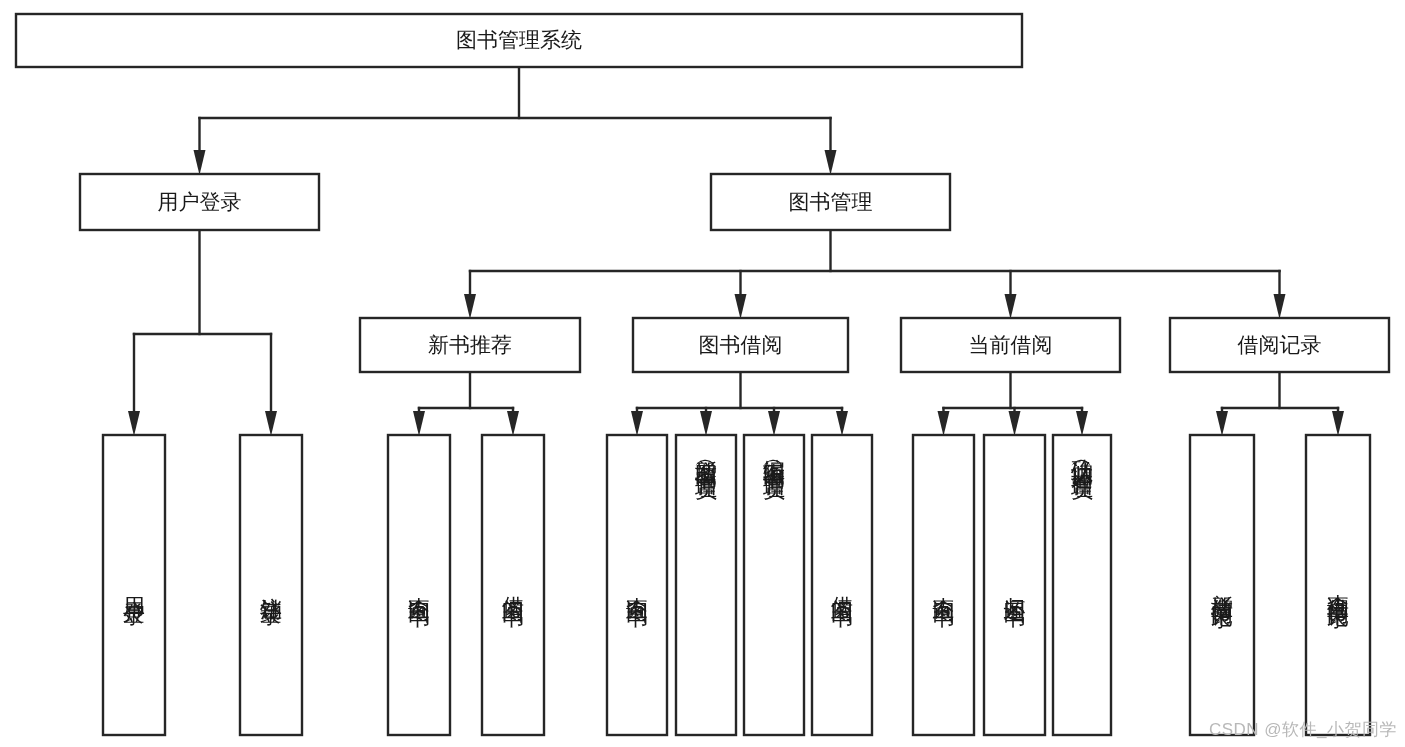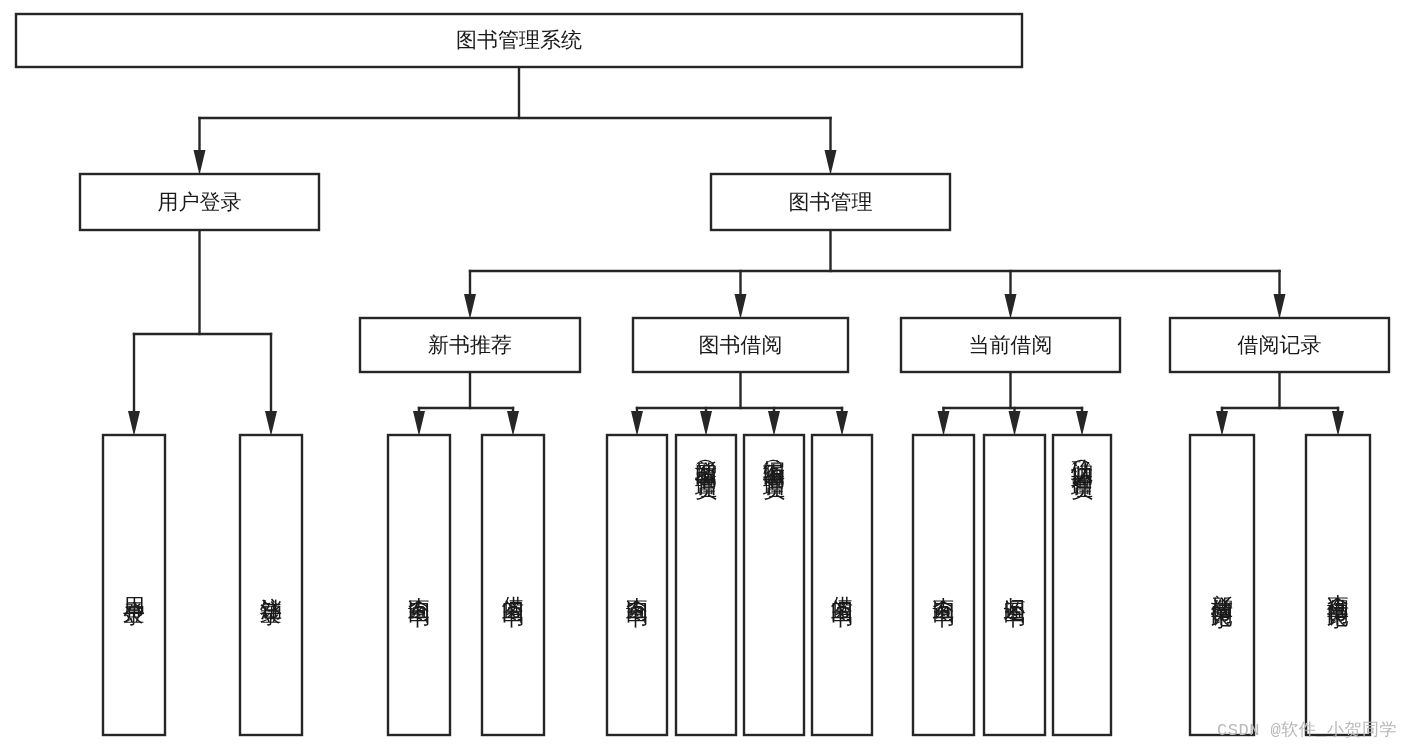--- a/index.html
+++ b/index.html
@@ -61,21 +61,21 @@
     font-size: 22px;
     line-height: 1.0;
     color: #1a1a1a;
     letter-spacing: 3px;
     white-space: nowrap;
   }
   .watermark {
     position: absolute;
     right: 8px;
     bottom: 6px;
-    font-family: Liberation Mono, monospace;
+    font-family: Liberation Sans, sans-serif;
     font-size: 17px;
     color: #b8b8b8;
     white-space: nowrap;
     letter-spacing: 0.5px;
   }
 </style>
 </head>
 <body>
 
 <div id="diagram-root">

